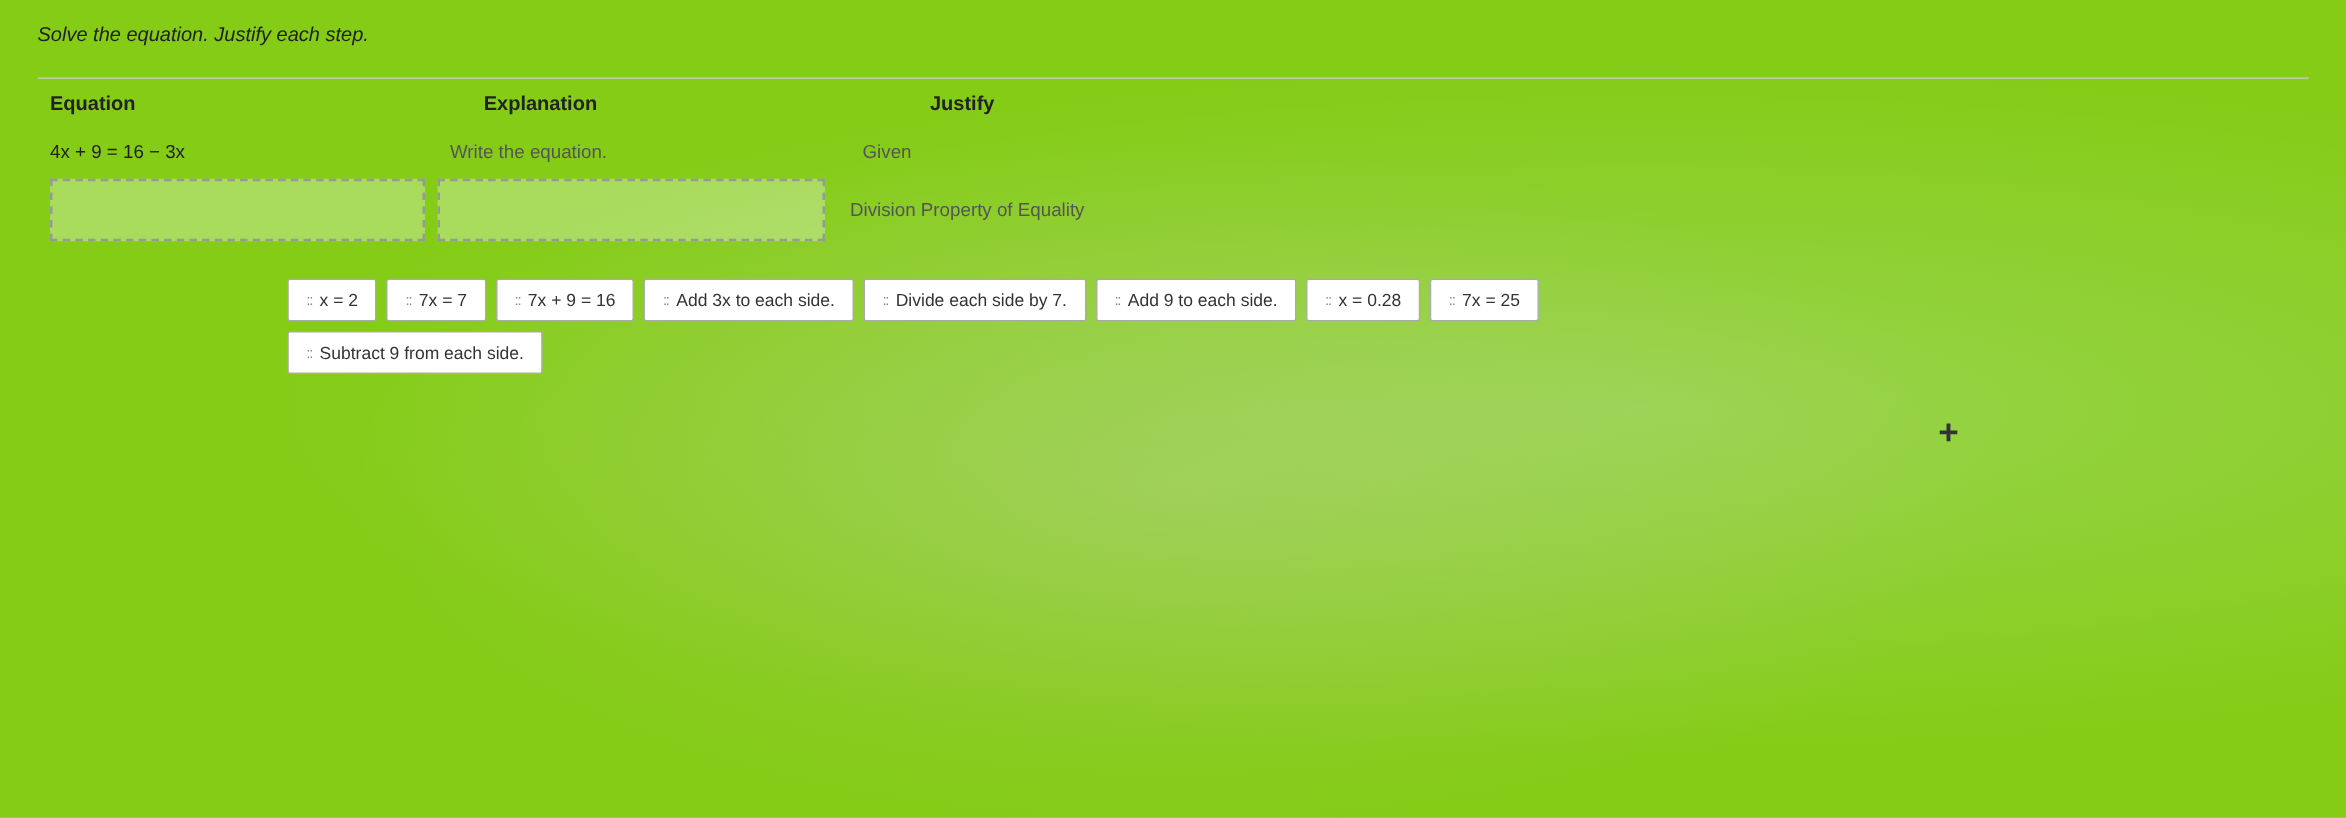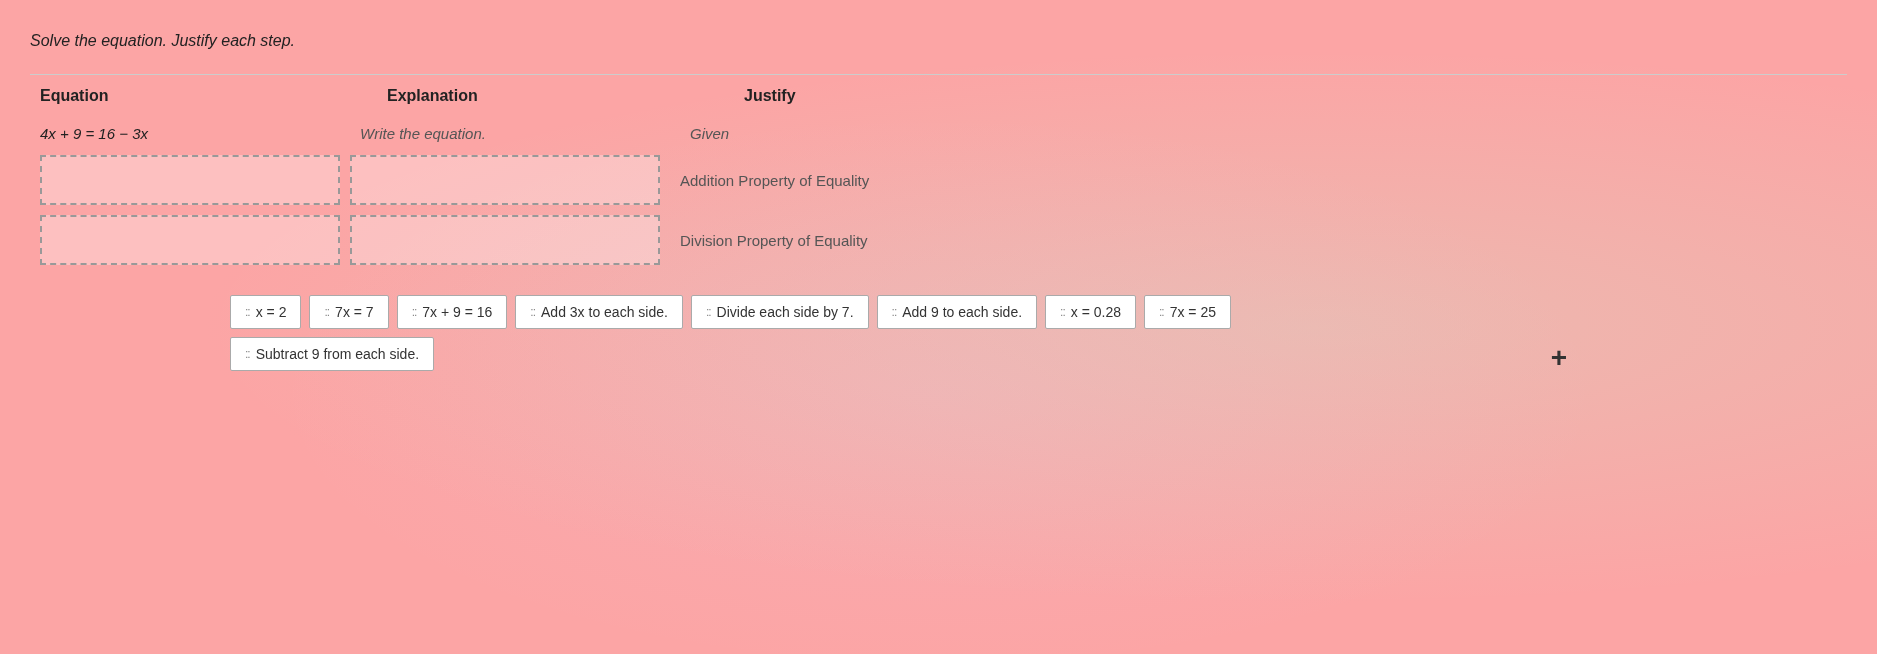--- a/index.html
+++ b/index.html
@@ -4,23 +4,23 @@
   <style>
     * { box-sizing: border-box; margin: 0; padding: 0; }
     body {
       font-family: Arial, sans-serif;
       background: #d8d4d0;
       width: 1877px;
       min-height: 654px;
       overflow: hidden;
     }
     .main-container {
-      background: #fca5a5;
+      background: #84cc16;
       margin: 0;
-      padding: 32px 30px;
+      padding: 20px 30px;
       min-height: 654px;
       position: relative;
     }
     .instructions {
       font-size: 16px;
       color: #222;
       margin-bottom: 24px;
       font-style: italic;
     }
     .table-header {
@@ -47,21 +47,20 @@
       font-size: 16px;
       color: #222;
     }
     .table-row {
       display: flex;
       flex-direction: row;
       align-items: center;
       padding-left: 10px;
       margin-bottom: 4px;
       min-height: 36px;
-      font-style: italic;
     }
     .cell-equation {
       width: 320px;
       font-size: 15px;
       color: #222;
     }
     .cell-explanation {
       width: 330px;
       font-size: 15px;
       color: #555;
@@ -174,25 +173,20 @@
       <div class="col-explanation">Explanation</div>
       <div class="col-reason">Justify</div>
     </div>
 
     <div class="table-row">
       <div class="cell-equation">4x + 9 = 16 − 3x</div>
       <div class="cell-explanation">Write the equation.</div>
       <div class="cell-reason">Given</div>
     </div>
 
-    <div class="row-with-boxes">
-      <div class="box-equation dashed-box"></div>
-      <div class="box-explanation dashed-box"></div>
-      <div class="box-reason">Addition Property of Equality</div>
-    </div>
 
 
     <div class="row-with-boxes">
       <div class="box-equation dashed-box"></div>
       <div class="box-explanation dashed-box"></div>
       <div class="box-reason">Division Property of Equality</div>
     </div>
 
     <div class="plus-sign">+</div>
 

